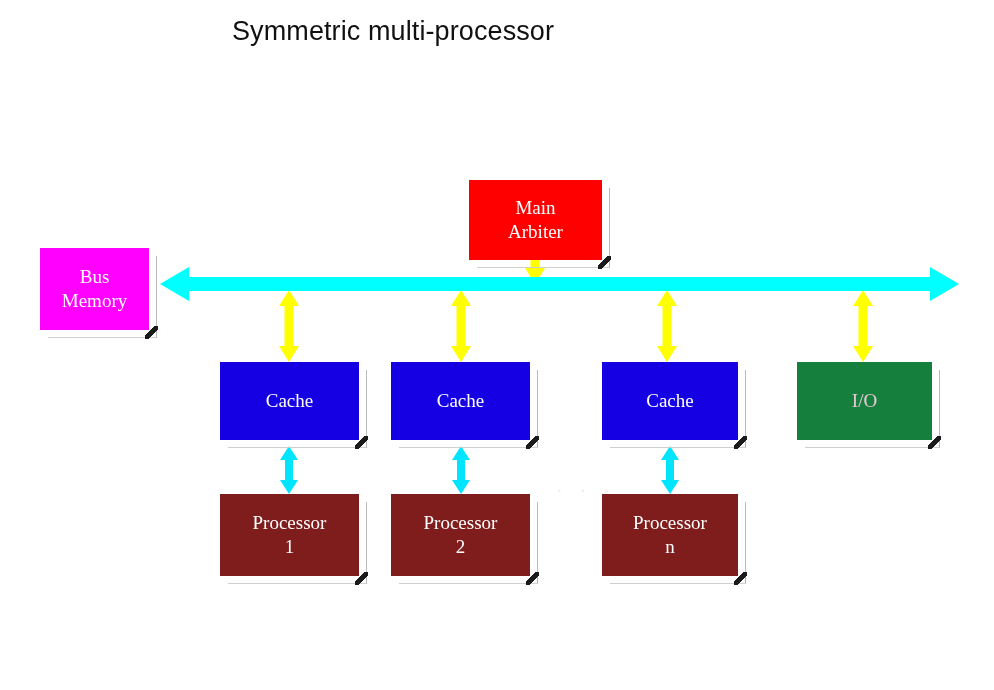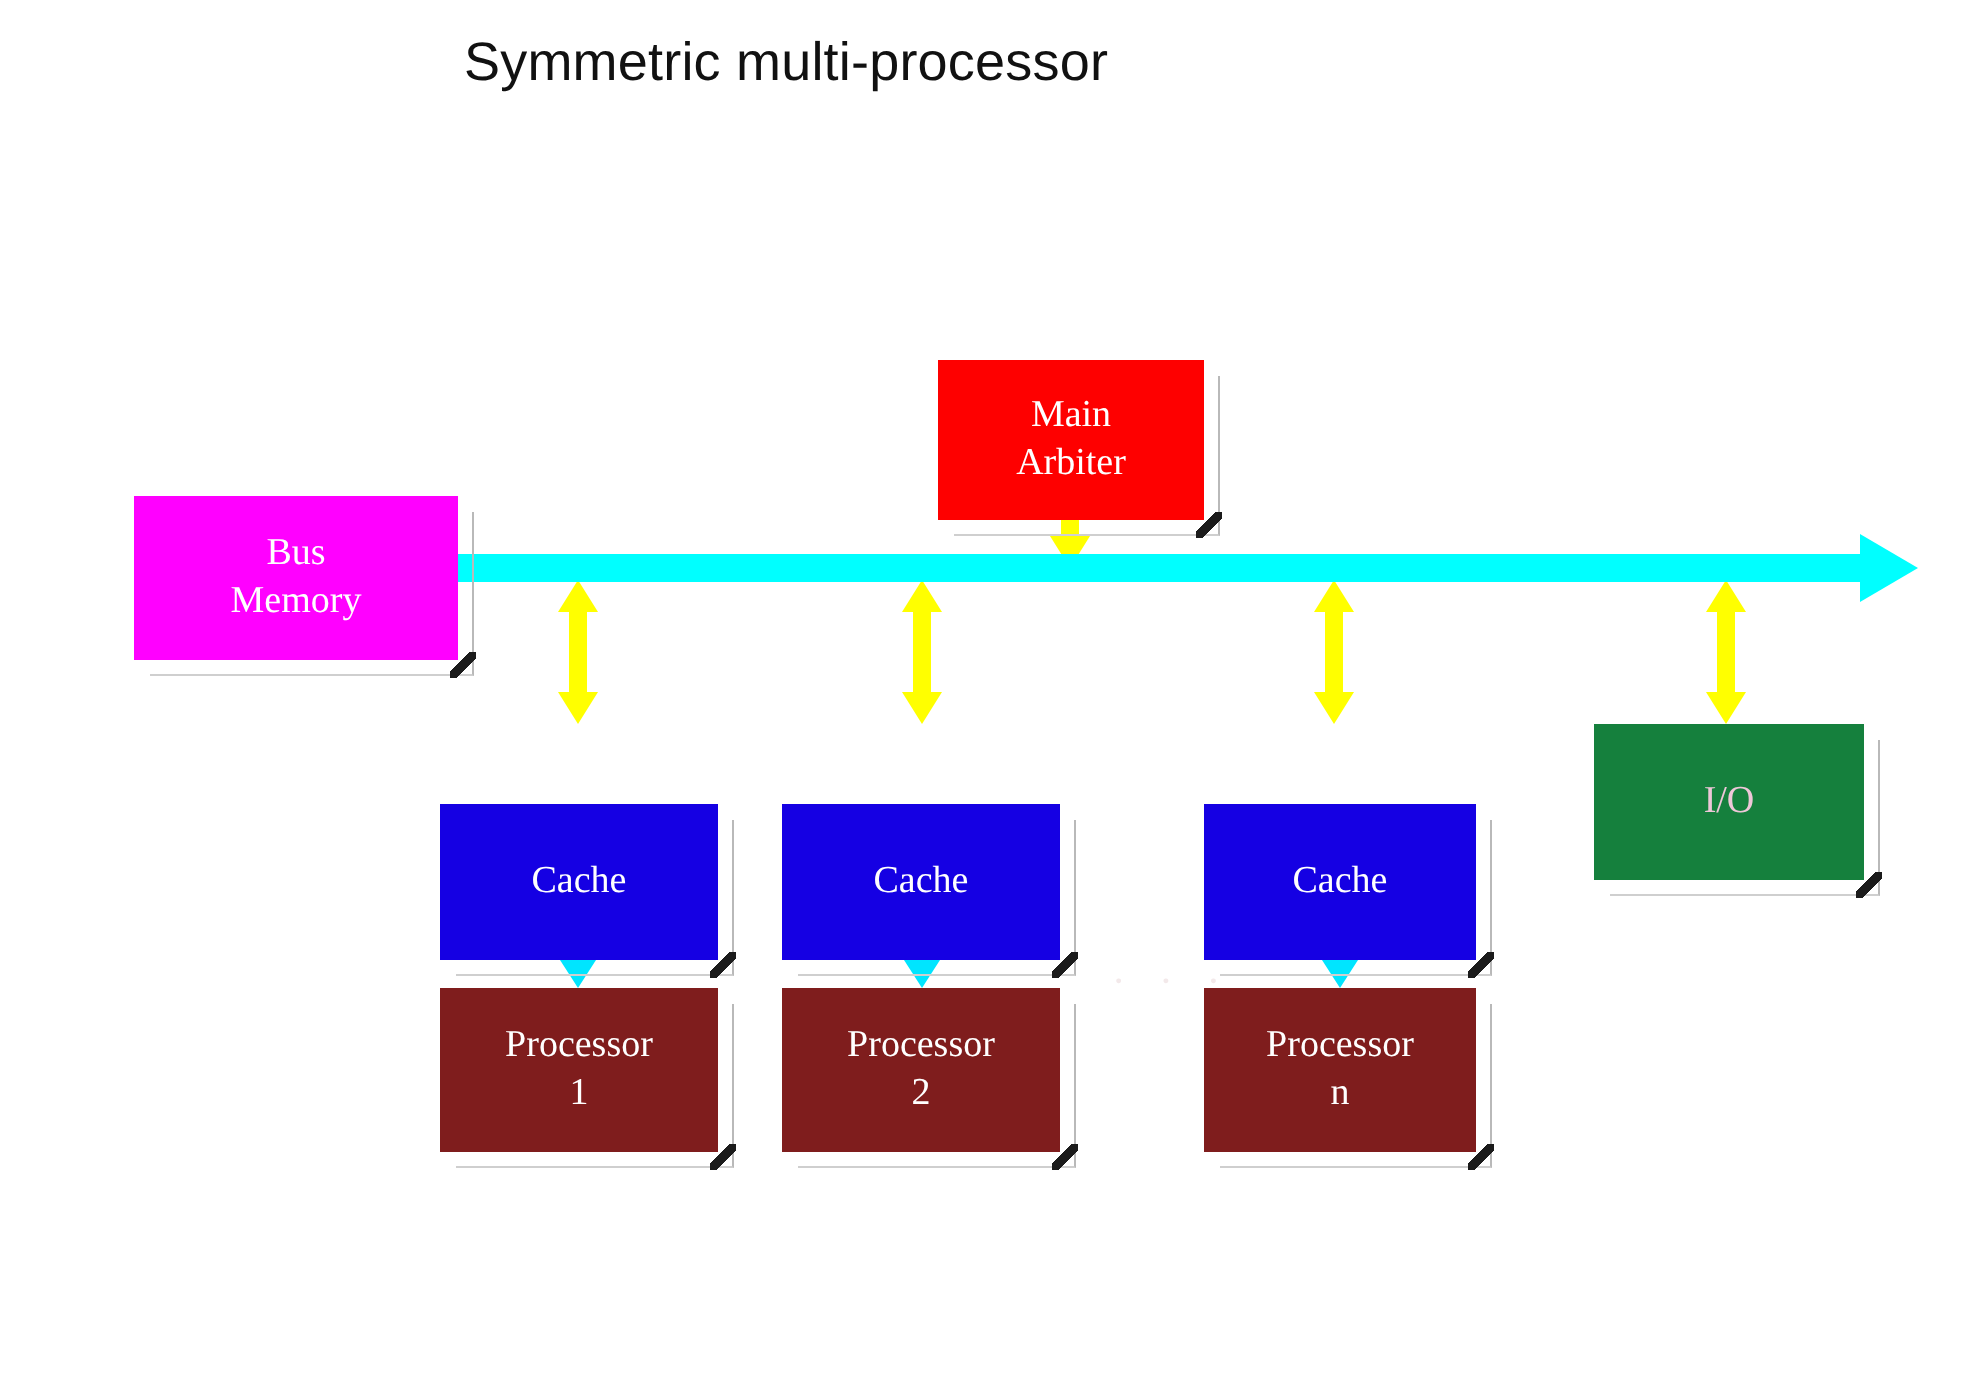--- a/index.html
+++ b/index.html
@@ -68,21 +68,21 @@
       linear-gradient(135deg, rgba(0,0,0,0) 0%, rgba(0,0,0,0) 38%,
                       #1b1b1b 38%, #1b1b1b 62%,
                       rgba(0,0,0,0) 62%, rgba(0,0,0,0) 100%);
     z-index: -1;
     pointer-events: none;
   }
   .box .label { position: relative; z-index: 2; }
 
   .box-memory   { background: #fe0000; }
   .box-arbiter  { background: #ff00ff; }
-  .box-cache    { background: #1500e3; margin-top: 40px; }
+  .box-cache    { background: #1500e3; }
   .box-proc     { background: #7f1d1d; }
   .box-io       { background: #15803d; color: #eec7d8; }
 
   
   .bus-line {
     position: absolute;
     background: #00ffff;
     z-index: 2;
   }
   .bus-head {
@@ -172,21 +172,21 @@
       <span>Arbiter</span>
     </div>
   </div>
 
   <div class="vert-arrow arrow-yellow" style="left:521px; top:222px; width:28px; height:62px;">
     <div class="head head-up"></div>
     <div class="shaft" style="top:12px; bottom:12px;"></div>
     <div class="head head-down"></div>
   </div>
 
-  <div class="box box-arbiter" style="left:40px; top:248px; width:162px; height:82px;margin-left:27px;">
+  <div class="box box-arbiter" style="left:40px; top:248px; width:109px; height:82px;">
     <div class="label">
       <span>Bus</span><br>
       <span>Memory</span>
     </div>
   </div>
 
   <div class="bus-head bus-head-left" style="left:160px; top:267px;"></div>
   <div class="bus-line" style="left:188px; top:277px; width:744px; height:14px;"></div>
   <div class="bus-head bus-head-right" style="left:930px; top:267px;"></div>
 

